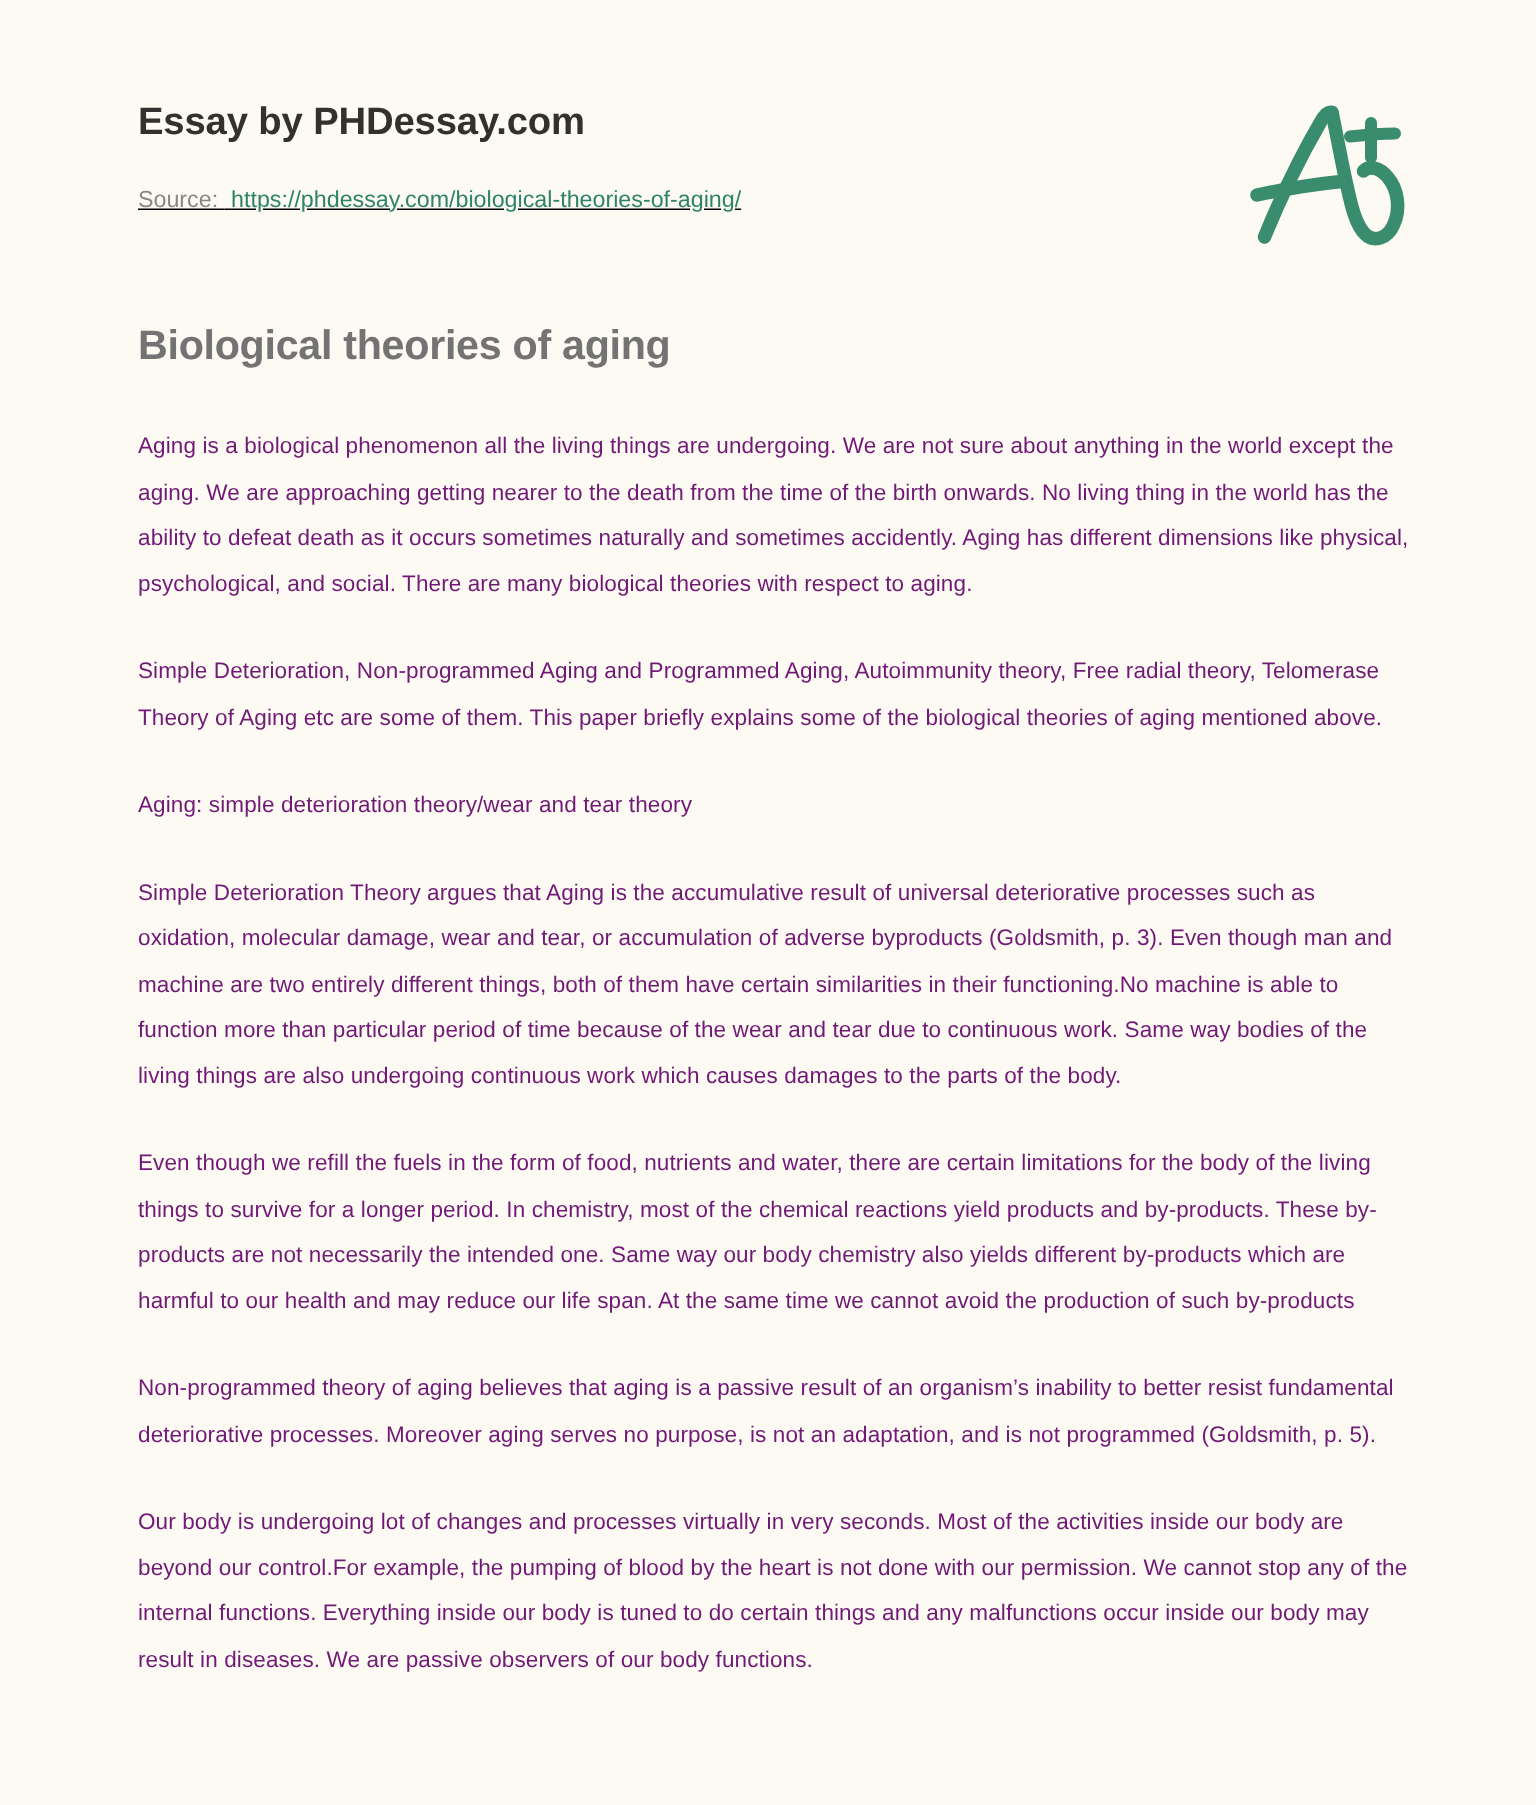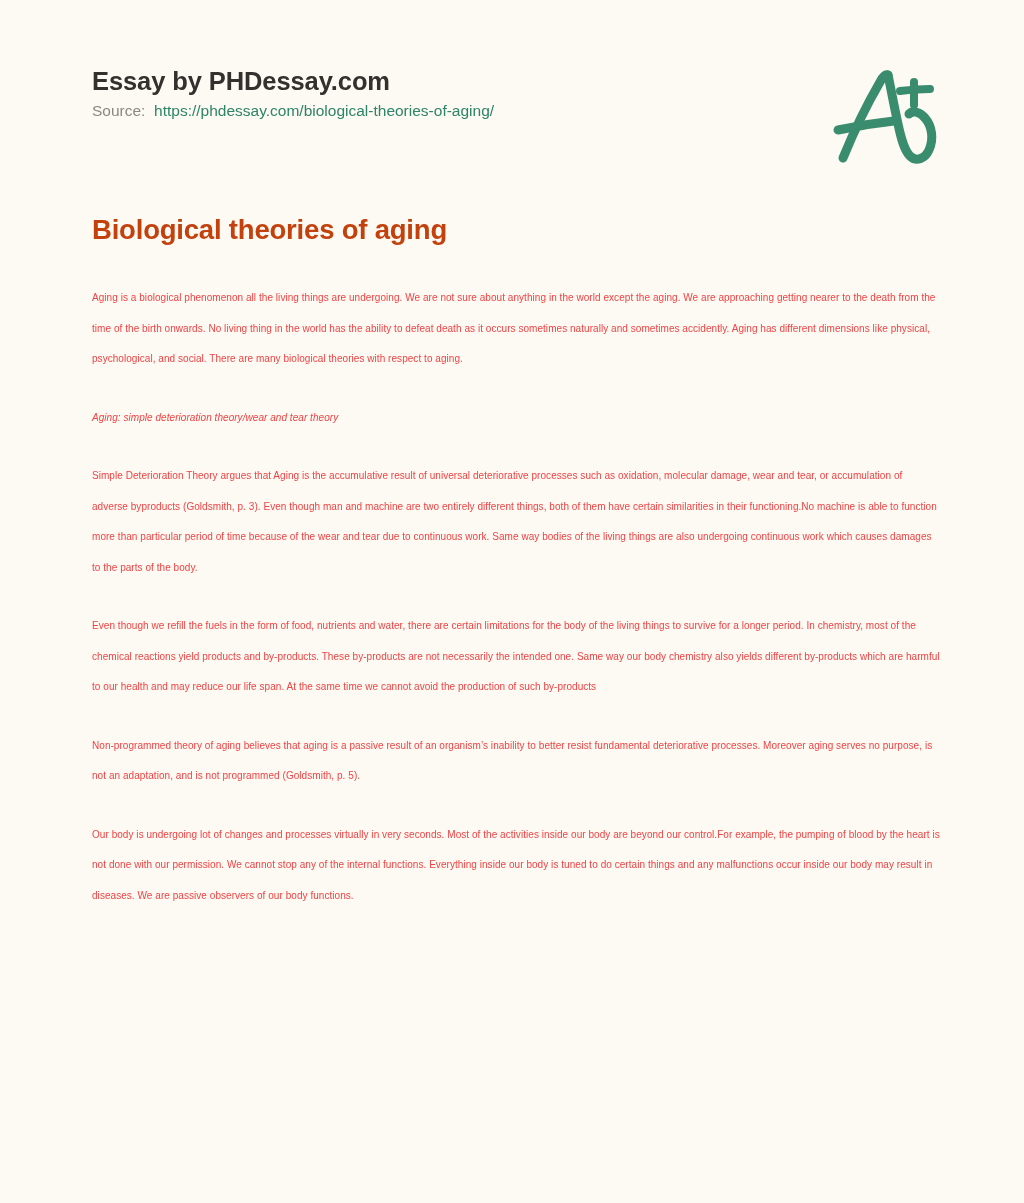--- a/index.html
+++ b/index.html
@@ -38,24 +38,25 @@
     font-size: 25.5px;
     font-weight: 700;
     color: #34302d;
     letter-spacing: -0.1px;
     line-height: 1.2;
     margin: 0;
     padding: 0;
   }
 
   .source-row {
-    margin-top: 4px;
+    margin-top: 27px;
     font-size: 15.5px;
     line-height: 1.3;
     white-space: nowrap;
+    text-decoration: underline;
   }
 
   .source-label {
     color: #8d8782;
     font-size: 15.5px;
   }
 
   .source-link {
     color: #2d8468;
     font-size: 15.5px;
@@ -81,38 +82,37 @@
   .article {
     position: absolute;
     top: 213px;
     left: 92px;
     width: 848px;
   }
 
   .article-title {
     font-size: 27.5px;
     font-weight: 700;
-    color: #c2410c;
+    color: #737373;
     letter-spacing: -0.2px;
     line-height: 1.25;
     margin: 0 0 36px 0;
   }
 
   .para {
-    font-size: 10px;
+    font-size: 15px;
     line-height: 30.5px;
-    color: #ef4444;
+    color: #701a75;
     margin: 0 0 28px 0;
     text-align: left;
     letter-spacing: 0.005em;
   }
 
   .para.section-head {
     margin-bottom: 28px;
-    font-style: italic;
   }
 
   .para:last-child {
     margin-bottom: 0;
   }
 
   
   .clip-bottom {
     position: absolute;
     left: 0;
@@ -150,20 +150,21 @@
 
         <path d="M70 29 C 79 28, 92 27, 100 27" stroke-width="8"></path>
       </g>
     </svg>
   </div>
 
   <div class="article">
     <h2 class="article-title">Biological theories of aging</h2>
 
     <p class="para">Aging is a biological phenomenon all the living things are undergoing. We are not sure about anything in the world except the aging. We are approaching getting nearer to the death from the time of the birth onwards. No living thing in the world has the ability to defeat death as it occurs sometimes naturally and sometimes accidently. Aging has different dimensions like physical, psychological, and social. There are many biological theories with respect to aging.</p>
+    <p class="para">Simple Deterioration, Non-programmed Aging and Programmed Aging, Autoimmunity theory, Free radial theory, Telomerase Theory of Aging etc are some of them. This paper briefly explains some of the biological theories of aging mentioned above.</p>
     <p class="para section-head">Aging: simple deterioration theory/wear and tear theory</p>
     <p class="para">Simple Deterioration Theory argues that Aging is the accumulative result of universal deteriorative processes such as oxidation, molecular damage, wear and tear, or accumulation of adverse byproducts (Goldsmith, p. 3). Even though man and machine are two entirely different things, both of them have certain similarities in their functioning.No machine is able to function more than particular period of time because of the wear and tear due to continuous work. Same way bodies of the living things are also undergoing continuous work which causes damages to the parts of the body.</p>
     <p class="para">Even though we refill the fuels in the form of food, nutrients and water, there are certain limitations for the body of the living things to survive for a longer period. In chemistry, most of the chemical reactions yield products and by-products. These by-products are not necessarily the intended one. Same way our body chemistry also yields different by-products which are harmful to our health and may reduce our life span. At the same time we cannot avoid the production of such by-products</p>
     <p class="para">Non-programmed theory of aging believes that aging is a passive result of an organism’s inability to better resist fundamental deteriorative processes. Moreover aging serves no purpose, is not an adaptation, and is not programmed (Goldsmith, p. 5).</p>
     <p class="para">Our body is undergoing lot of changes and processes virtually in very seconds. Most of the activities inside our body are beyond our control.For example, the pumping of blood by the heart is not done with our permission. We cannot stop any of the internal functions. Everything inside our body is tuned to do certain things and any malfunctions occur inside our body may result in diseases. We are passive observers of our body functions.</p>
 
   </div>
 
   <div class="clip-bottom"></div>
 </div>

